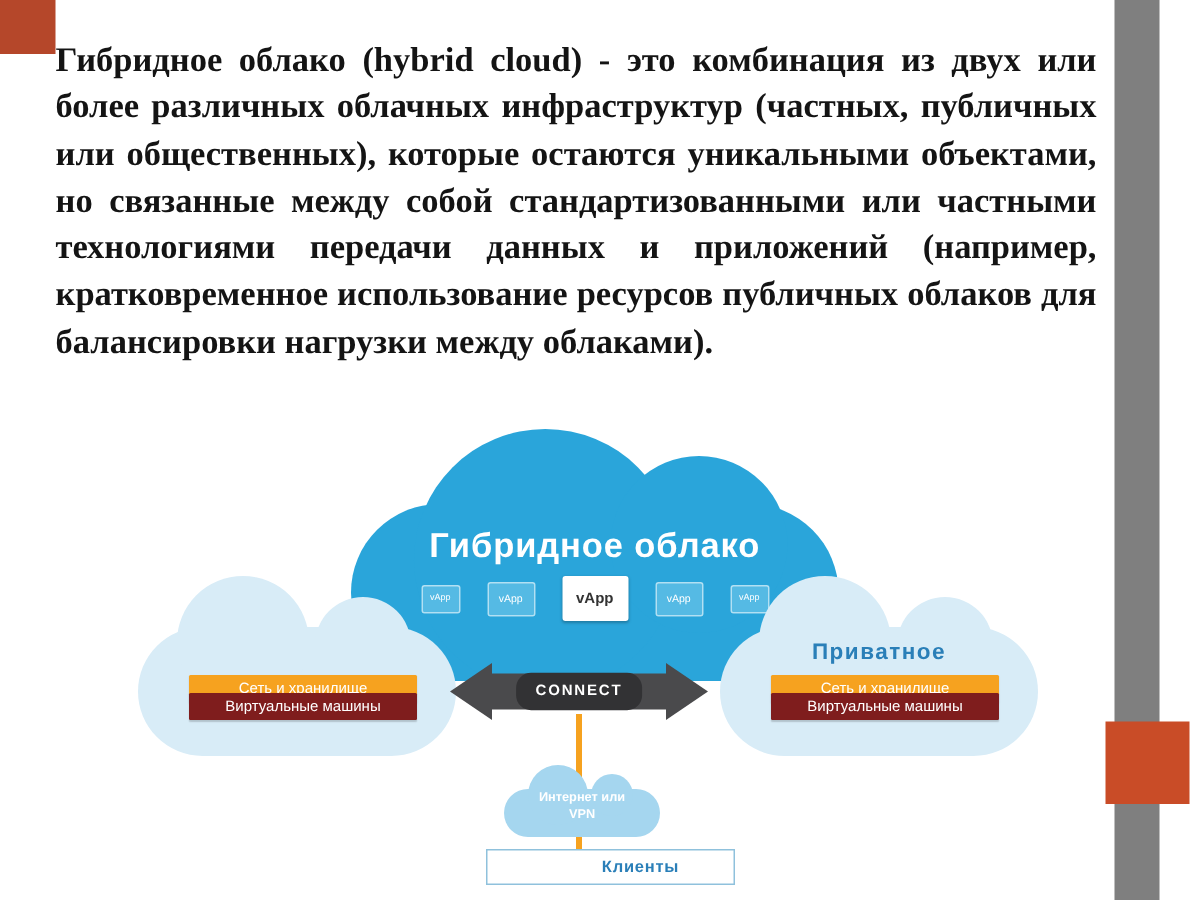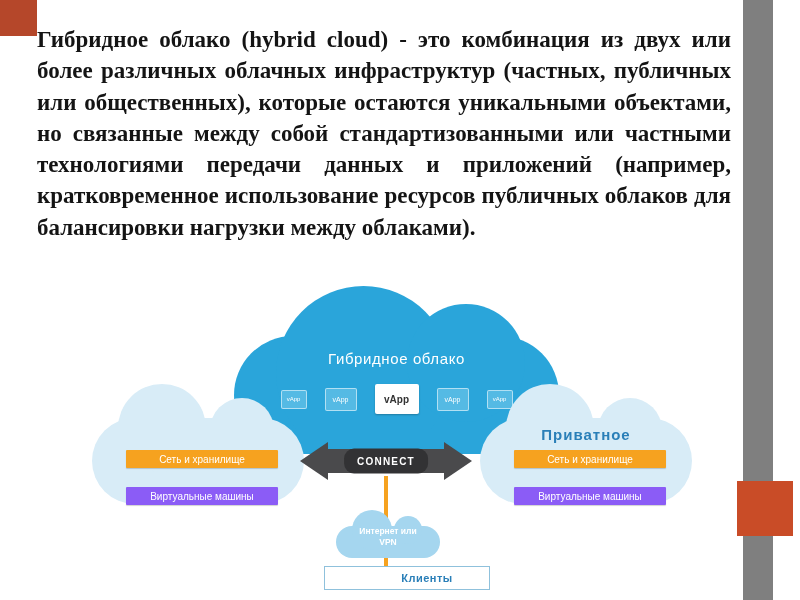--- a/index.html
+++ b/index.html
@@ -23,42 +23,42 @@
 
   
   .diagram { position:absolute; left:86px; top:288px; width:612px; height:308px; background:#fff; }
 
   .big-cloud { position:absolute; left:148px; top:48px; width:325px; height:118px; background:#2aa5da; border-radius:62px; z-index:1; }
   .big-cloud::before { content:""; position:absolute; width:175px; height:175px; left:42px; top:-50px; background:inherit; border-radius:50%; }
   .big-cloud::after  { content:""; position:absolute; width:118px; height:118px; right:34px; top:-32px; background:inherit; border-radius:50%; }
 
   .big-cloud-label {
     position:absolute; left:148px; top:62px; width:325px; text-align:center;
-    color:#fff; font-weight:400; font-size:15px; letter-spacing:.6px; z-index:2;
+    color:#fff; font-weight:700; font-size:23px; letter-spacing:.6px; z-index:2;
   }
 
   .vapp-row { position:absolute; left:148px; top:96px; width:325px; display:flex; justify-content:center; align-items:center; gap:18px; z-index:2; }
   .vapp { display:flex; align-items:center; justify-content:center; color:#fff; background:#55bae4; border-radius:2px; border:1px solid rgba(255,255,255,.55); }
   .vapp.xs { width:24px; height:17px; font-size:6px; }
   .vapp.sm { width:30px; height:21px; font-size:7px; }
   .vapp.main { width:44px; height:30px; background:#fff; color:#333; font-size:10px; font-weight:700; border:none; box-shadow:0 1px 2px rgba(0,0,0,.25); }
 
   .side-cloud { position:absolute; top:104px; width:212px; height:112px; z-index:3; }
   .side-cloud.left { left:6px; }
   .side-cloud.right { left:394px; }
   .side-cloud-body { position:absolute; left:0; top:26px; width:212px; height:86px; background:#d8ecf7; border-radius:43px; }
   .side-cloud-body::before { content:""; position:absolute; width:88px; height:88px; left:26px; top:-34px; background:inherit; border-radius:50%; }
   .side-cloud-body::after  { content:""; position:absolute; width:64px; height:64px; right:30px; top:-20px; background:inherit; border-radius:50%; }
   .side-cloud-label { position:absolute; top:34px; width:100%; text-align:center; color:#2a7fb8; font-weight:700; font-size:15px; letter-spacing:1px; z-index:2; }
   .bar {
     position:absolute; left:34px; width:152px; height:18px; display:flex; align-items:center; justify-content:center;
     color:#fff; font-weight:400; font-size:10px; z-index:2; border-radius:1px; box-shadow:0 1px 1px rgba(0,0,0,.18);
   }
   .bar.orange { top:58px; background:#f6a21f; }
-  .bar.blue   { top:95px; background:#8b5cf6; }
+  .bar.blue   { top:70px; background:#7f1d1d; }
 
   .connect { position:absolute; left:214px; top:154px; width:172px; height:38px; z-index:4; }
   .tri { position:absolute; width:0; height:0; top:0; }
   .tri.left  { left:0;  border-top:19px solid transparent; border-bottom:19px solid transparent; border-right:28px solid #4a4a4c; }
   .tri.right { right:0; border-top:19px solid transparent; border-bottom:19px solid transparent; border-left:28px solid #4a4a4c; }
   .arrow-body { position:absolute; left:26px; right:26px; top:7px; bottom:7px; background:#4a4a4c; }
   .connect-label {
     position:absolute; left:50%; top:50%; transform:translate(-50%,-50%);
     background:#323234; color:#fff; font-size:10px; font-weight:700; letter-spacing:1.2px;
     padding:7px 13px; z-index:2; white-space:nowrap;border-radius:10px;

